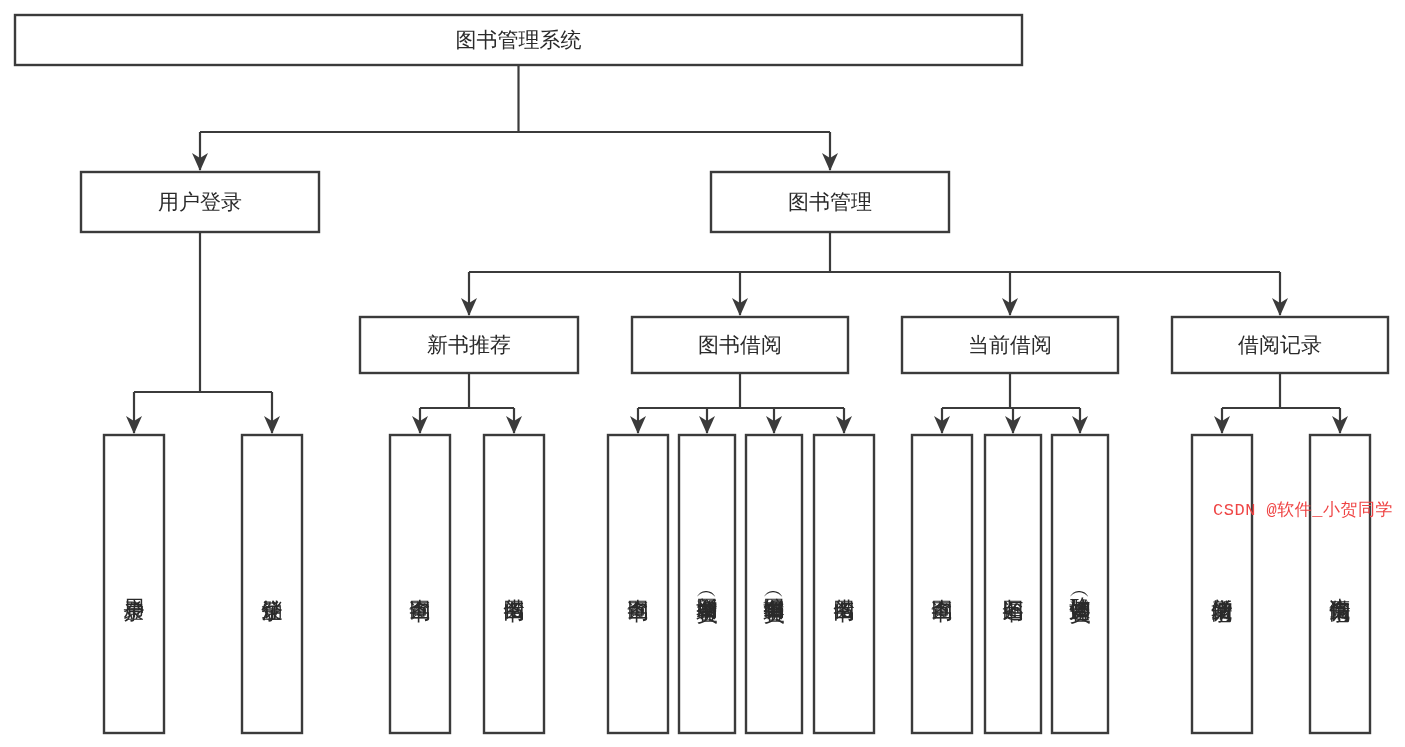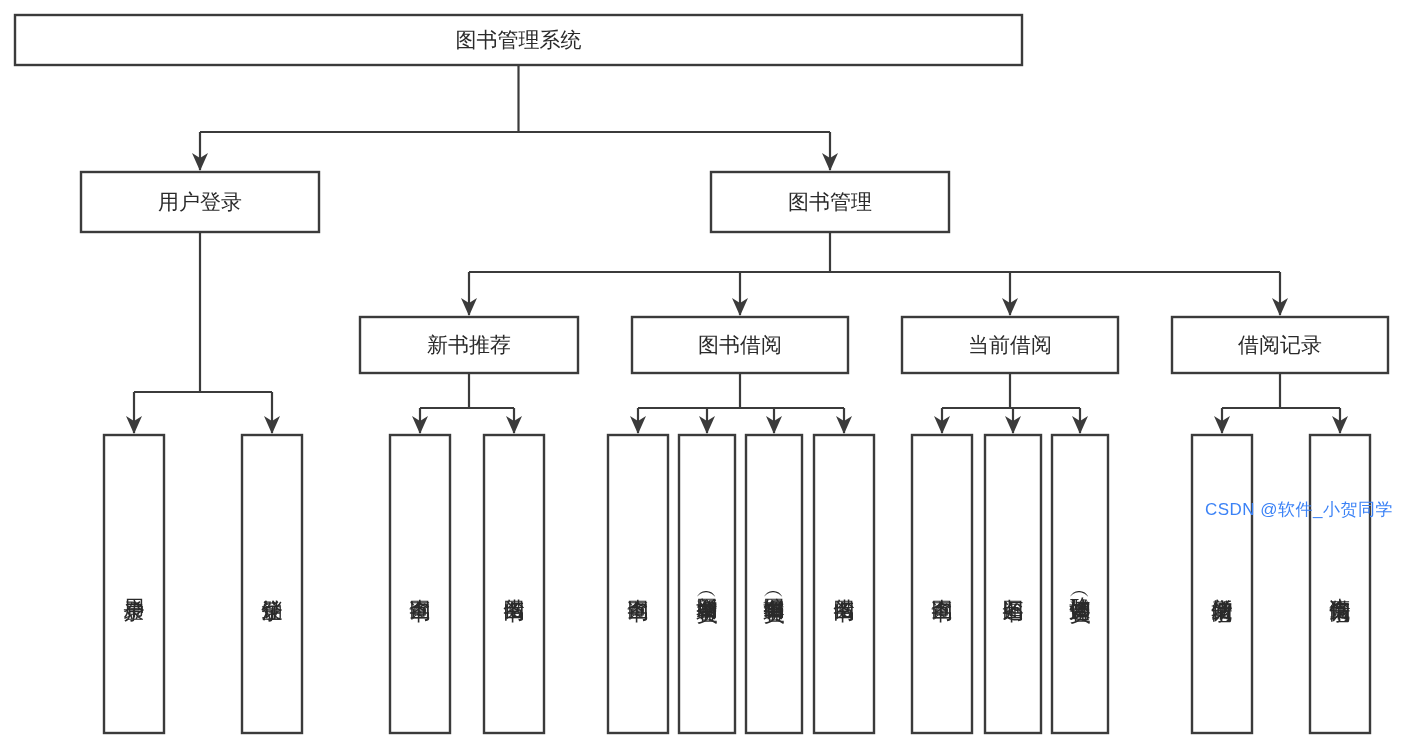--- a/index.html
+++ b/index.html
@@ -56,23 +56,23 @@
     line-height: 1.05;
     color: #2a2a2a;
     letter-spacing: 1px;
     white-space: nowrap;
     pointer-events: none;
   }
   .watermark {
     position: absolute;
     right: 12px;
     bottom: 6px;
-    font-family: Liberation Sans, sans-serif;
+    font-family: Liberation Mono, monospace;
     font-size: 17px;
-    color: #3b82f6;
+    color: #ef4444;
     letter-spacing: 0.5px;
     white-space: nowrap;
   }
 </style>
 </head>
 <body>
 
 <div id="diagram-root">
 
   <svg class="diagram-svg" viewBox="0 0 1405 747">

